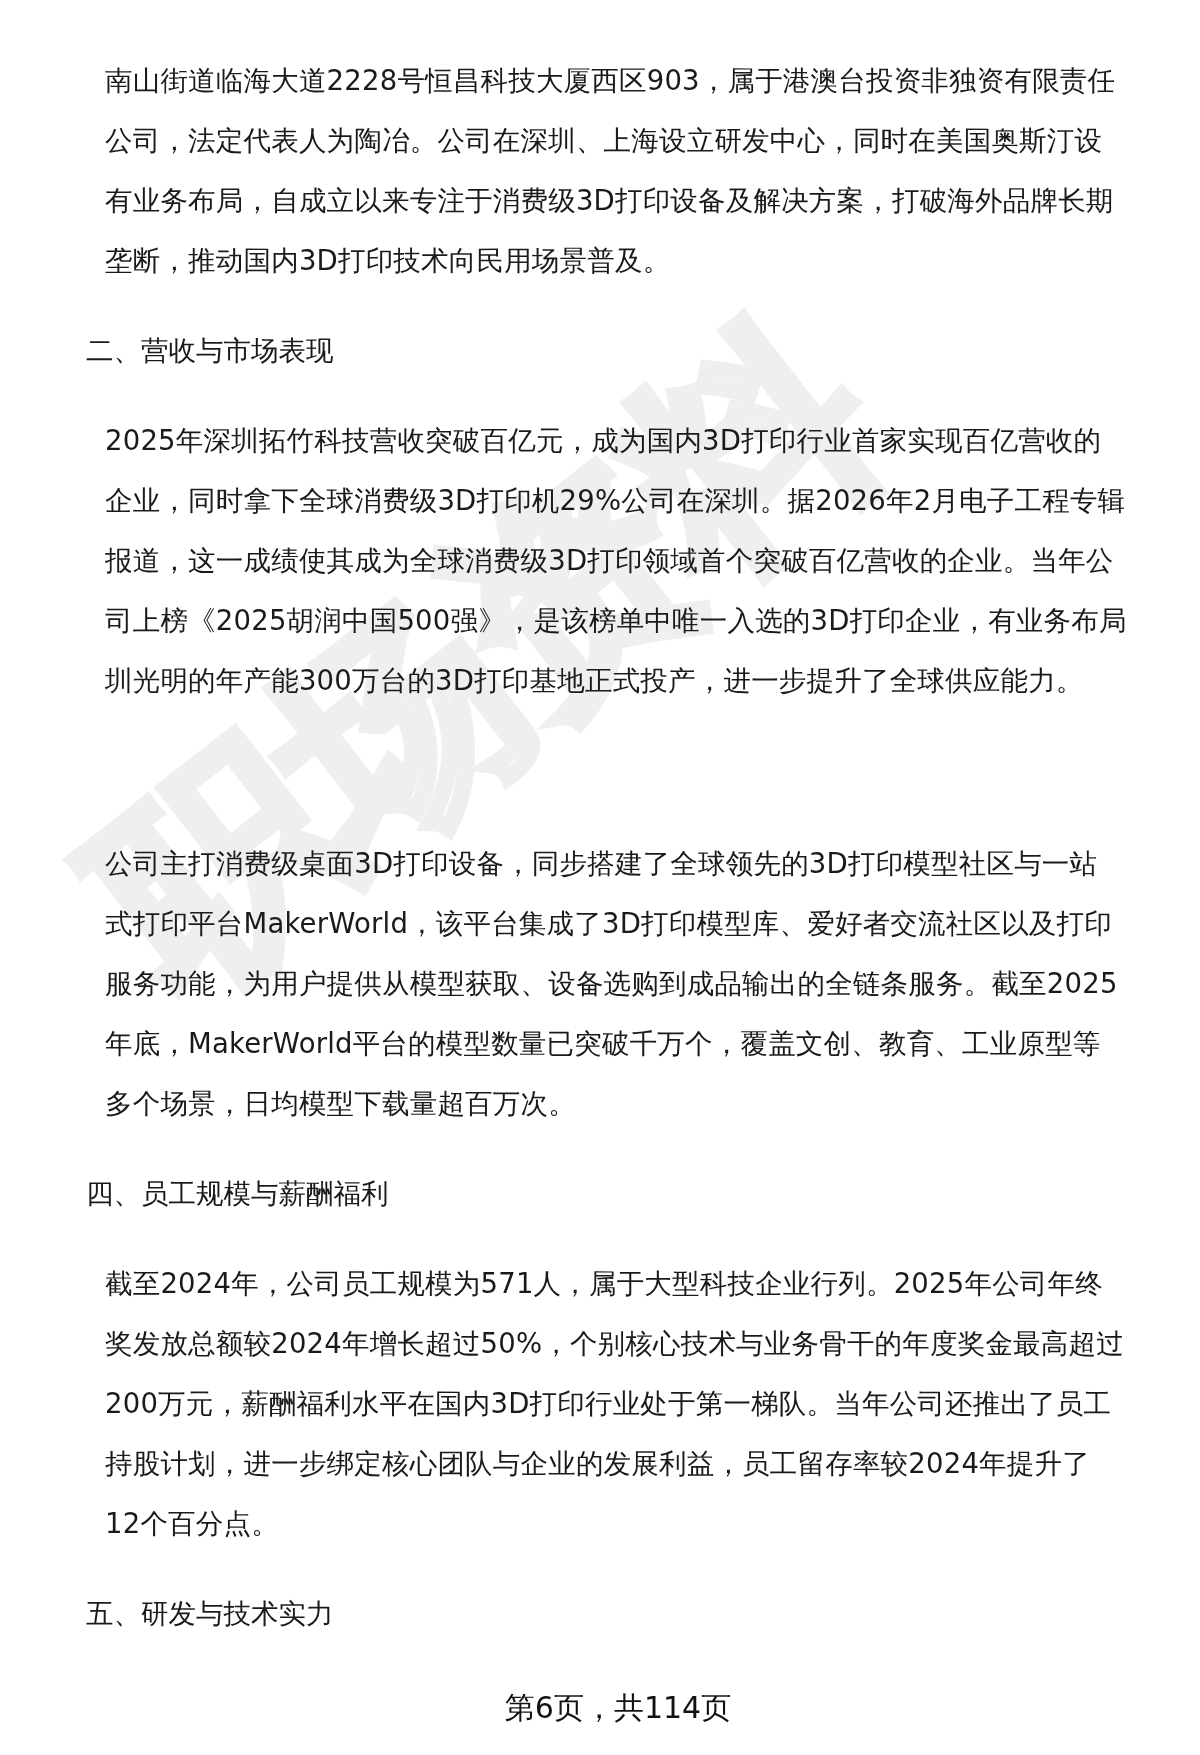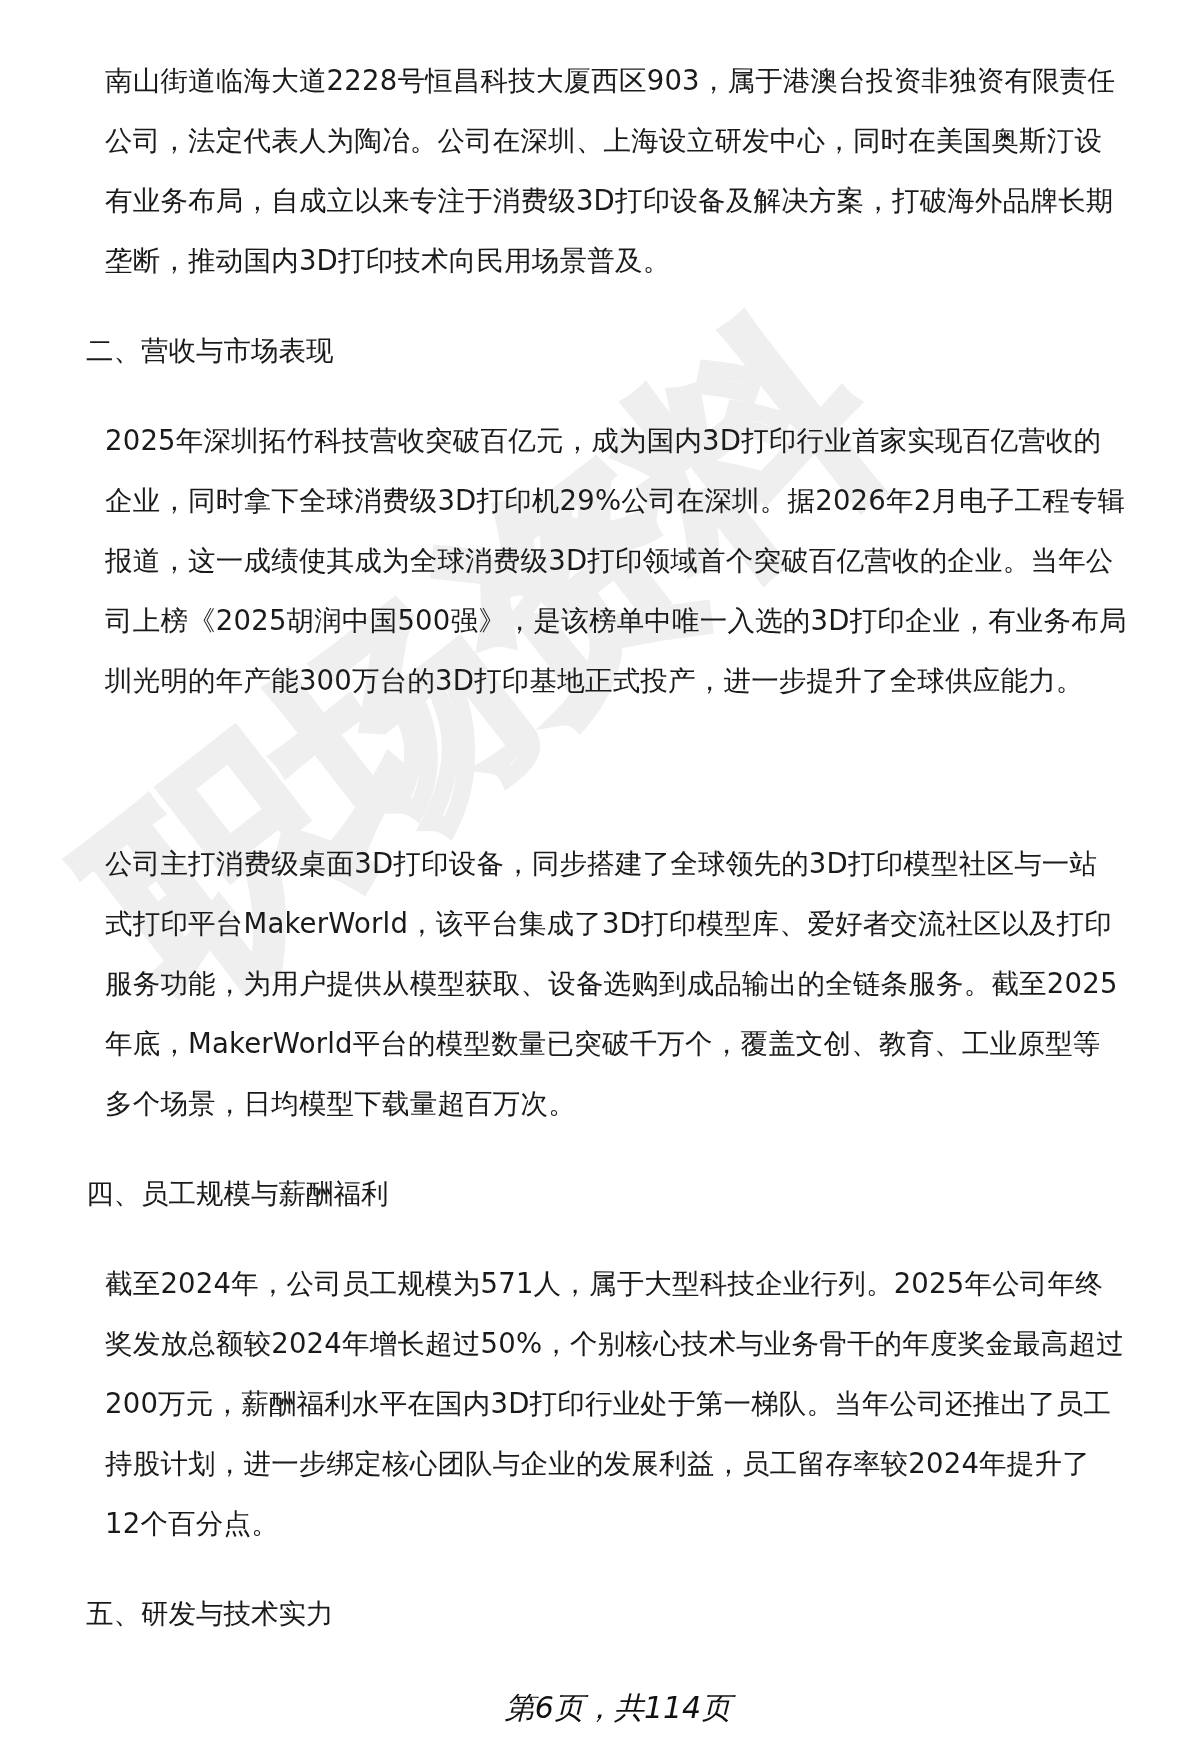--- a/index.html
+++ b/index.html
@@ -65,21 +65,20 @@
       left: 0;
       width: 1200px;
       text-align: center;
       top: 1688px;
       height: 40px;
       line-height: 40px;
       font-size: 30px;
       color: #111111;
       padding-left: 36px;
       box-sizing: border-box;
-      font-style: italic;
     }
   </style>
 </head>
 <body>
 
 <div class="watermark">职场资料</div>
 
 <div class="page">
 
   <div>

